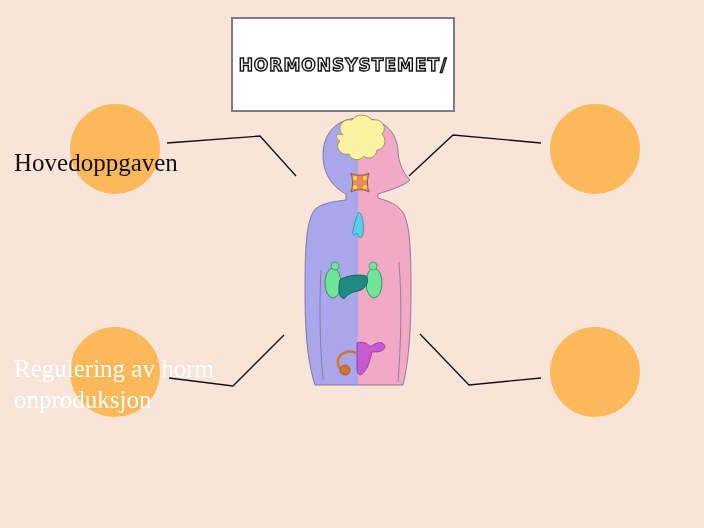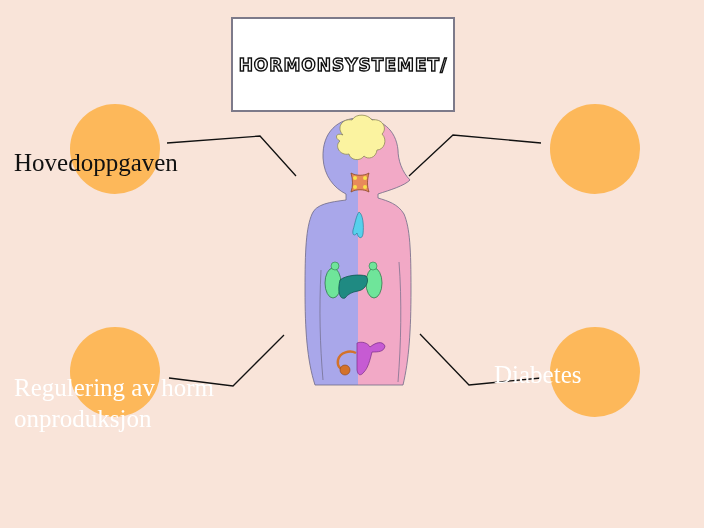--- a/index.html
+++ b/index.html
@@ -151,15 +151,14 @@
 
     <path d="M357,343 C362,341 368,343 370,347 C375,343 382,340 385,346 C384,352 378,352 372,352
              C370,360 368,368 364,372 C361,376 358,376 357,370 Z" fill="#c65bd3" stroke="#7a2e86" stroke-width="0.7"></path>
   </svg>
 
   <div class="title-box">
     <div class="title-line">HORMONSYSTEMET/</div>
   </div>
 
   <div class="label dark" style="left:14px; top:130px; width:190px;margin-top:17px;">Hovedoppgaven</div>
-  <div class="label light" style="left:14px; top:372px; width:200px;">Regulering av hormonproduksjon</div>
-  <div class="label light" style="left:494px; top:359px; width:150px;">Diabetes</div>
+  <div class="label light" style="left:14px; top:353px; width:200px;">Regulering av hormonproduksjon</div>
 </div>
 
 </body></html>

